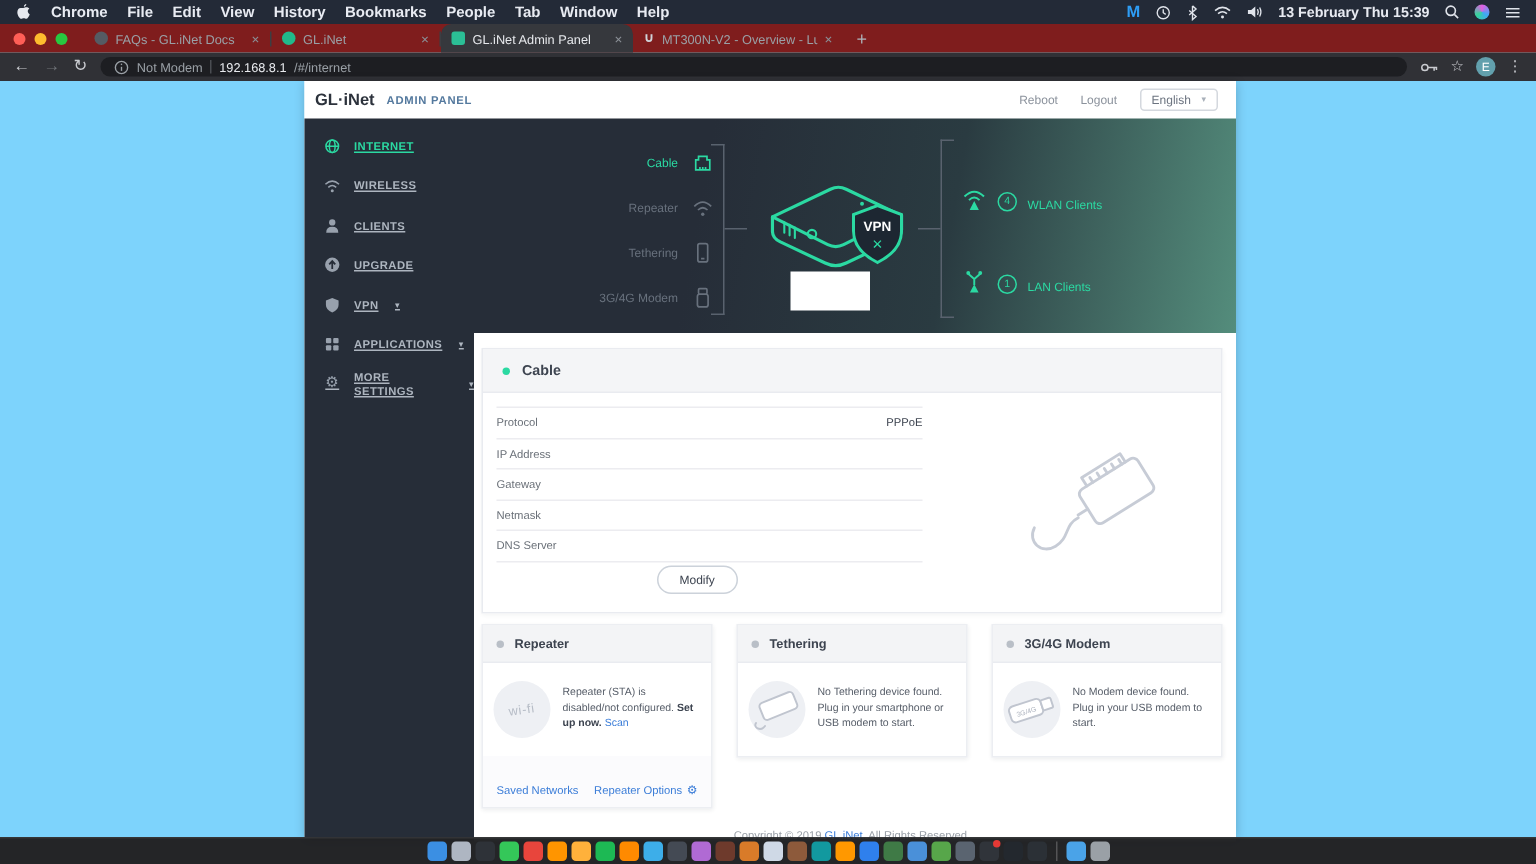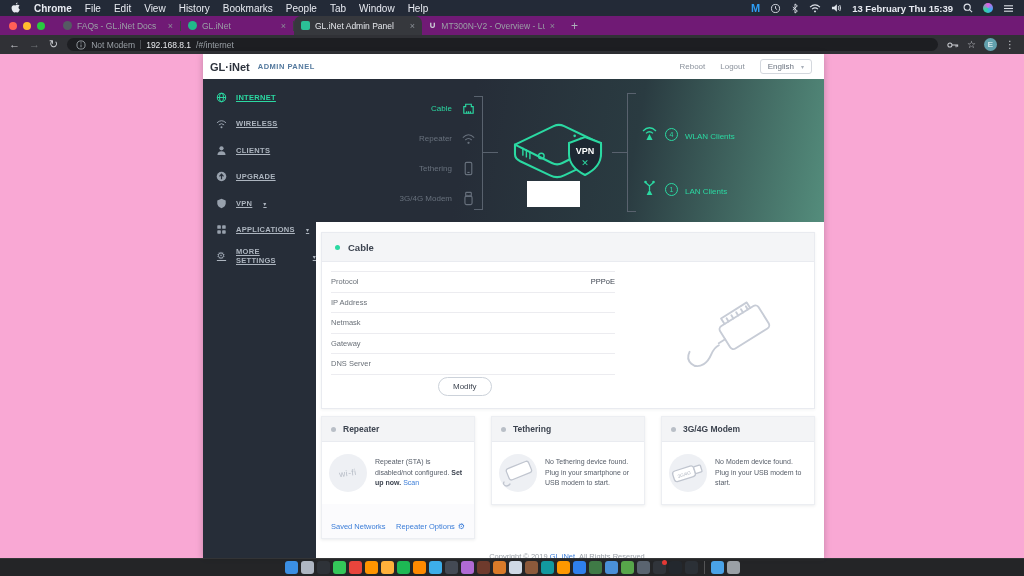--- a/index.html
+++ b/index.html
@@ -3,29 +3,29 @@
 <meta charset="utf-8">
 <style>
   html,body{margin:0;padding:0;background:#000;}
   *{box-sizing:border-box;}
   .screen{position:relative;width:1024px;height:576px;overflow:hidden;background:#e9eaee;
           font-family:"Liberation Sans","DejaVu Sans",sans-serif;}
 
   
   .menubar{position:absolute;top:0;left:0;right:0;height:16px;background:#232a37;display:flex;
            align-items:center;padding:0 10px;gap:13px;color:#e8ebf2;font-size:10px;}
-  .mb-item{font-weight:400;white-space:nowrap;}
+  .mb-item{font-weight:700;white-space:nowrap;}
   .mb-app{font-weight:700;}
   .mb-right{margin-left:auto;display:flex;align-items:center;gap:10px;}
   .mb-clock{font-size:9.5px;font-weight:700;}
   .m-logo{color:#2e9df4;font-weight:700;font-size:11px;line-height:1;}
   .siri{width:10px;height:10px;border-radius:50%;background:conic-gradient(#e45de2,#3fa9f5,#35d49a,#e45de2);}
 
   
-  .tabstrip{position:absolute;top:16px;left:0;right:0;height:19px;background:#701a75;display:flex;
+  .tabstrip{position:absolute;top:16px;left:0;right:0;height:19px;background:#7f1d1d;display:flex;
             align-items:center;padding-left:9px;}
   .lights{display:flex;gap:6px;margin-right:11px;}
   .light{width:8px;height:8px;border-radius:50%;}
   .l-red{background:#ff5f57;}.l-yel{background:#febc2e;}.l-grn{background:#28c840;}
   .tab{height:19px;display:flex;align-items:center;gap:5px;padding:0 7px;font-size:8.5px;color:#9aa0a6;}
   .tab.active{background:#36383d;color:#e6e8ec;border-radius:7px 7px 0 0;}
   .tab-title{flex:1;overflow:hidden;white-space:nowrap;}
   .tab-close{font-size:9px;color:#8b9097;}
   .tab-div{width:1px;height:10px;background:#3c3e43;}
   .favicon{width:9px;height:9px;border-radius:50%;flex:none;}
@@ -44,21 +44,21 @@
            padding:0 9px;gap:5px;font-size:8.5px;color:#9aa0a6;}
   .host{color:#e8eaee;}
   .omni-div{width:1px;height:9px;background:#4a4d52;}
   .tool-right{display:flex;align-items:center;gap:8px;}
   .star{color:#c9cbd0;font-size:10px;}
   .avatar{width:13px;height:13px;border-radius:50%;background:#62a0ad;color:#fff;font-size:8px;
           display:flex;align-items:center;justify-content:center;}
   .more{color:#c9cbd0;font-size:10px;}
 
   
-  .page{position:absolute;top:54px;left:0;right:0;height:504px;background:#f9a8d4;}
+  .page{position:absolute;top:54px;left:0;right:0;height:504px;background:#7dd3fc;}
   .app{position:absolute;left:203px;top:0;width:621px;height:504px;background:#fff;
        box-shadow:0 1px 7px rgba(0,0,0,.22);}
   .app-header{height:25px;display:flex;align-items:center;padding:0 12px 0 7px;background:#fff;}
   .logo{font-size:11px;font-weight:700;color:#2c323c;}
   .logo-suffix{font-size:7.5px;letter-spacing:.5px;color:#54799e;margin-left:8px;font-weight:700;}
   .hdr-right{margin-left:auto;display:flex;align-items:center;gap:15px;font-size:8px;color:#8b929c;text-align:right;}
   .lang-select{border:1px solid #d4d8de;border-radius:3px;padding:2px 7px;display:flex;gap:7px;
                align-items:center;color:#6c7480;background:#fff;}
   .caret{font-size:6px;color:#a9b0ba;}
 
@@ -471,25 +471,25 @@
                 <div class="cable-table">
                   <div class="c-row">
                       <span class="c-label">Protocol</span>
                       <span class="c-value">PPPoE</span>
                     </div>
                   <div class="c-row">
                       <span class="c-label">IP Address</span>
                       <span class="c-value"></span>
                     </div>
                   <div class="c-row">
-                      <span class="c-label">Netmask</span>
+                      <span class="c-label">Gateway</span>
                       <span class="c-value"></span>
                     </div>
                   <div class="c-row">
-                      <span class="c-label">Gateway</span>
+                      <span class="c-label">Netmask</span>
                       <span class="c-value"></span>
                     </div>
                   <div class="c-row">
                       <span class="c-label">DNS Server</span>
                       <span class="c-value"></span>
                     </div>
                 </div>
                 <button class="modify-btn">Modify</button>
                 <svg class="plug" viewBox="0 0 110 90">
                   <g fill="none" stroke="#c7ccd6" stroke-width="2" stroke-linecap="round" stroke-linejoin="round">

